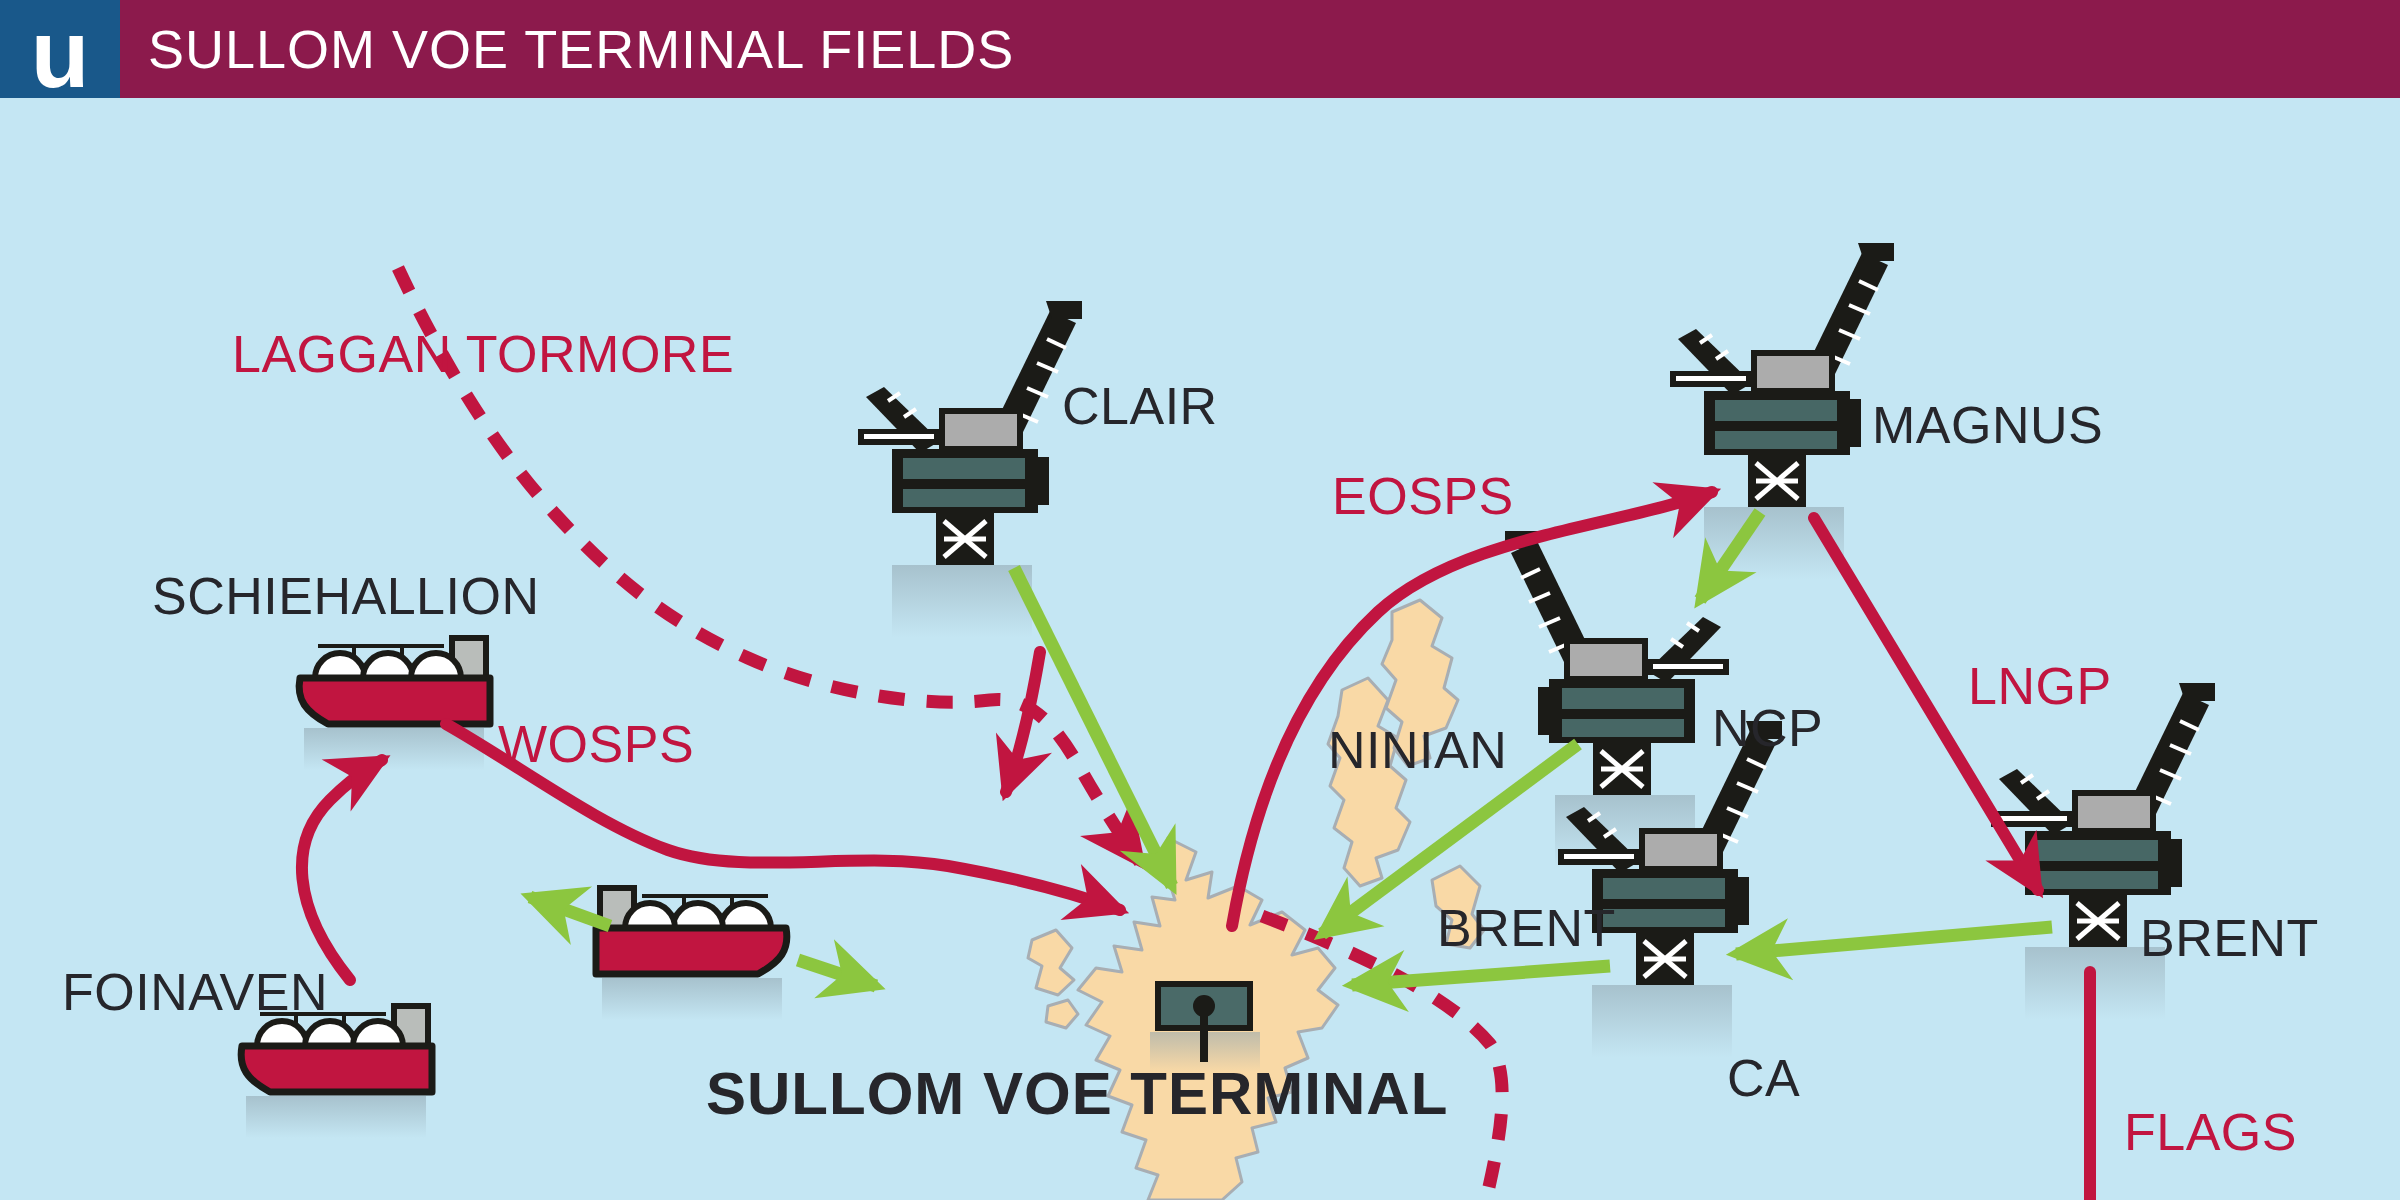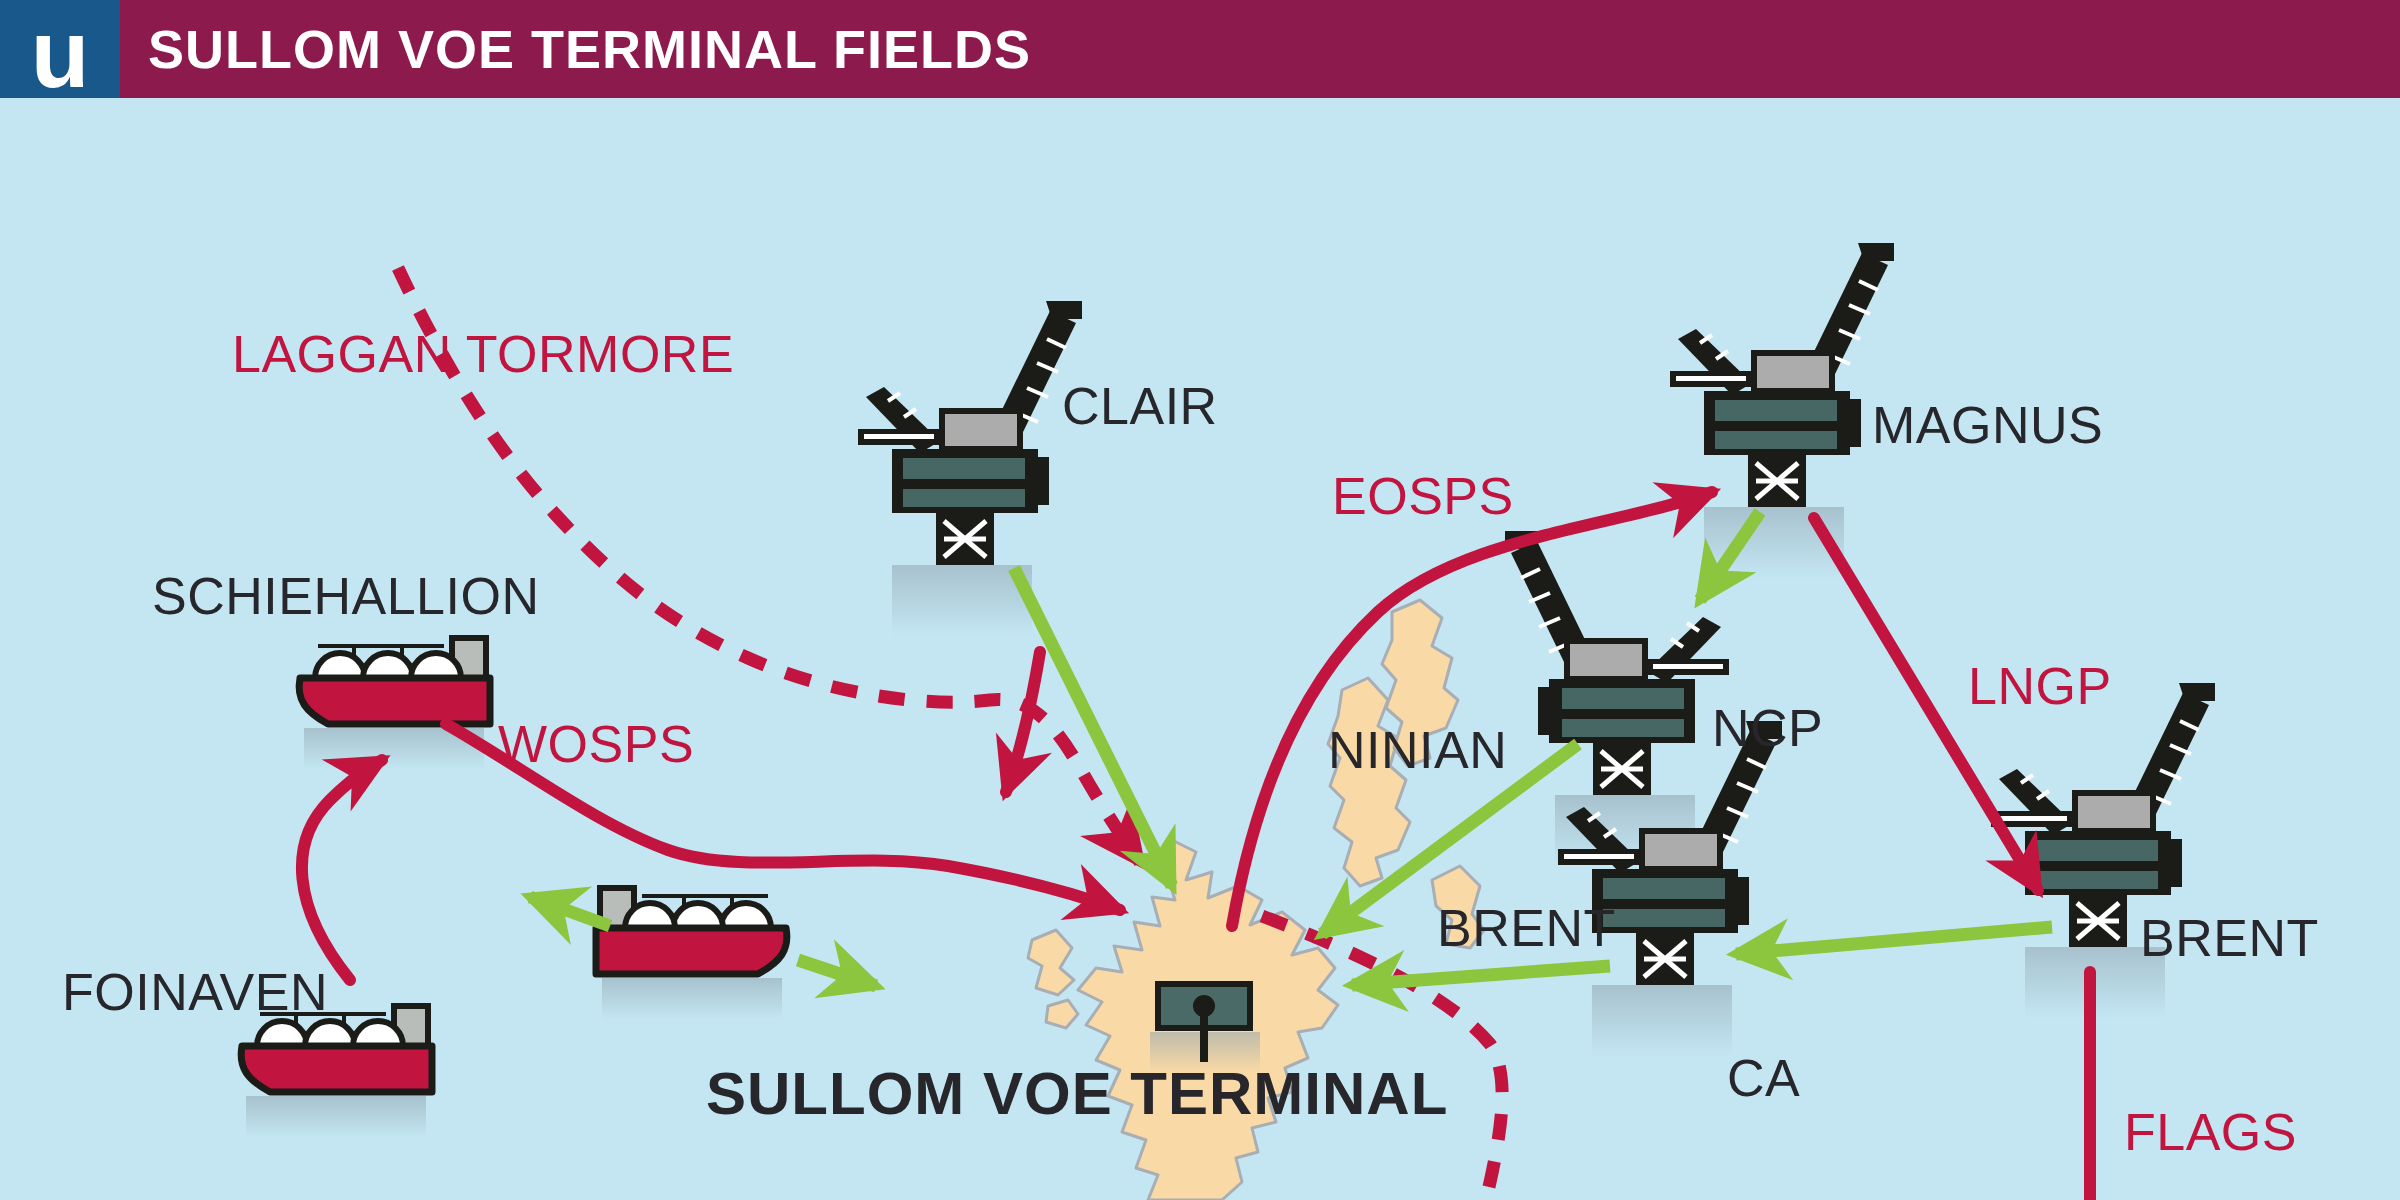--- a/index.html
+++ b/index.html
@@ -15,21 +15,21 @@
   }
   .logo{
     width:120px;height:98px;background:#19588A;flex:0 0 auto;
     display:flex;align-items:flex-end;justify-content:center;
   }
   .logo span{
     color:#ffffff;font-weight:700;font-size:96px;line-height:0.92;
     font-family:"Liberation Sans",sans-serif;
   }
   .header-title{
-    color:#ffffff;font-weight:700;font-size:54px;letter-spacing:1px;
+    color:#ffffff;font-weight:400;font-size:54px;letter-spacing:1px;
     margin-left:28px;white-space:nowrap;
   }
   
   text{font-family:"Liberation Sans",sans-serif;}
   .lbl{font-size:52px;font-weight:400;letter-spacing:0.5px;}
   .lbl-dark{fill:#26262B;}
   .lbl-red{fill:#C11540;}
   .lbl-big{font-size:60px;font-weight:700;fill:#26262B;letter-spacing:1px;}
   .pipe-red{stroke:#C11540;stroke-width:12;fill:none;stroke-linecap:round;}
   .pipe-red-dash{stroke:#C11540;stroke-width:13;fill:none;stroke-linecap:butt;stroke-dasharray:26 22;}

